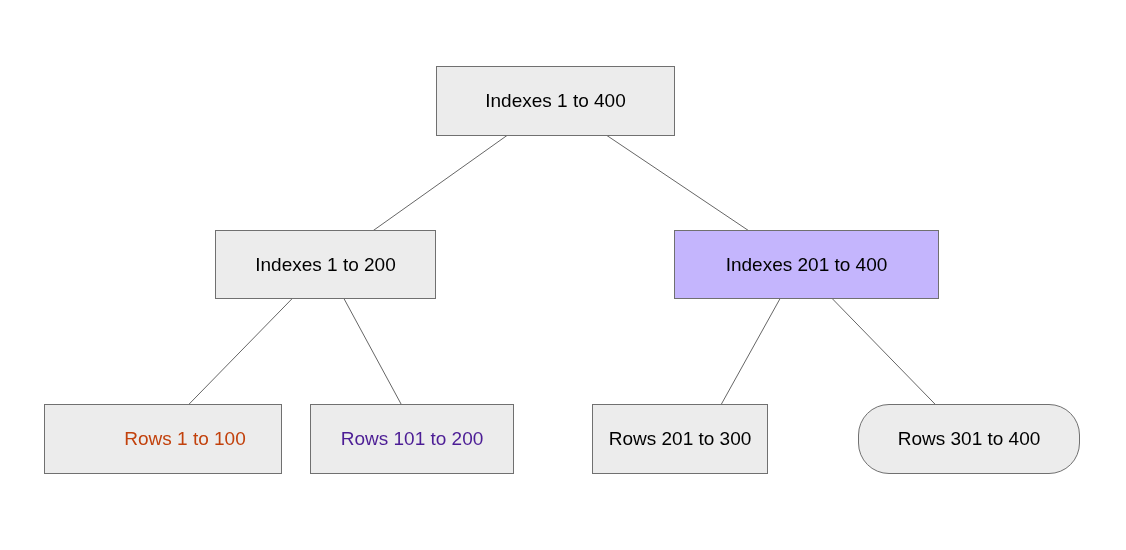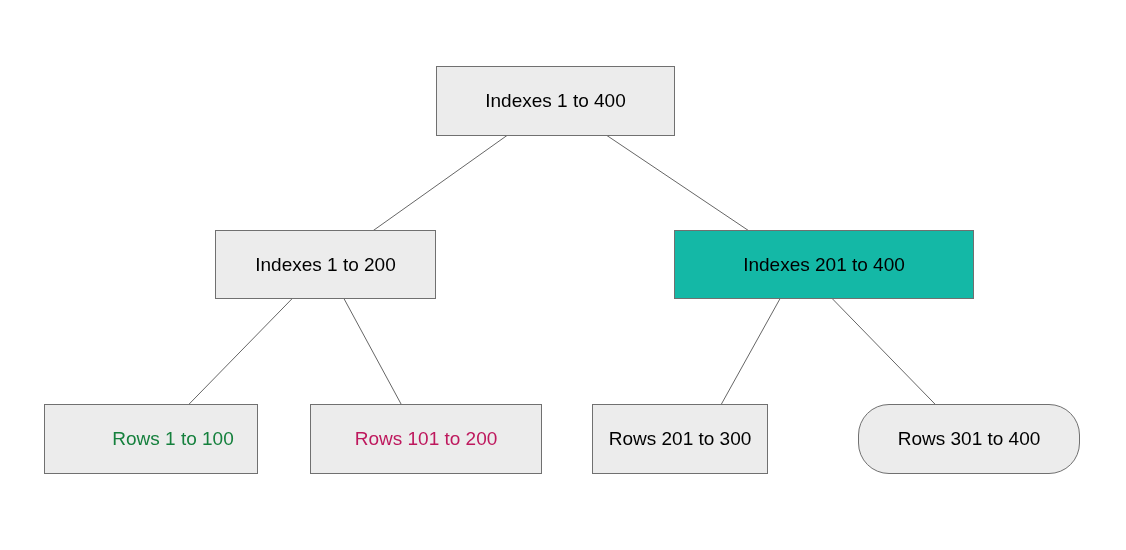--- a/index.html
+++ b/index.html
@@ -52,23 +52,23 @@
       <line x1="325.5" y1="264.5" x2="155" y2="439" stroke="#666666"></line>
       <line x1="325.5" y1="264.5" x2="420" y2="439" stroke="#666666"></line>
       <line x1="799" y1="264.5" x2="702" y2="439" stroke="#666666"></line>
       <line x1="799" y1="264.5" x2="969" y2="439" stroke="#666666"></line>
     </svg>
 
   <div class="tree-node" style="left: 436px; top: 66px; width: 239px; height: 70px; background: rgb(236, 236, 236); border-color: rgb(112, 112, 112); color: rgb(0, 0, 0);">Indexes 1 to 400</div>
 
   <div class="tree-node" style="left: 215px; top: 230px; width: 221px; height: 69px; background: rgb(236, 236, 236); border-color: rgb(112, 112, 112); color: rgb(0, 0, 0);">Indexes 1 to 200</div>
 
-  <div class="tree-node" style="left: 674px; top: 230px; width: 300px; height: 69px; background: #14b8a6; border-color: rgb(112, 112, 112); color: rgb(0, 0, 0);">Indexes 201 to 400</div>
+  <div class="tree-node" style="left: 674px; top: 230px; width: 265px; height: 69px; background: #c4b5fd; border-color: rgb(112, 112, 112); color: rgb(0, 0, 0);">Indexes 201 to 400</div>
 
-  <div class="tree-node" style="left: 44px; top: 404px; width: 214px; height: 70px; background: rgb(236, 236, 236); border-color: rgb(112, 112, 112); color: #15803d; padding-left: 44px;">Rows 1 to 100</div>
+  <div class="tree-node" style="left: 44px; top: 404px; width: 238px; height: 70px; background: rgb(236, 236, 236); border-color: rgb(112, 112, 112); color: #c2410c; padding-left: 44px;">Rows 1 to 100</div>
 
-  <div class="tree-node" style="left: 310px; top: 404px; width: 232px; height: 70px; background: rgb(236, 236, 236); border-color: rgb(112, 112, 112); color: #be185d;">Rows 101 to 200</div>
+  <div class="tree-node" style="left: 310px; top: 404px; width: 204px; height: 70px; background: rgb(236, 236, 236); border-color: rgb(112, 112, 112); color: #4c1d95;">Rows 101 to 200</div>
 
   <div class="tree-node" style="left: 592px; top: 404px; width: 176px; height: 70px; background: rgb(236, 236, 236); border-color: rgb(112, 112, 112); color: rgb(0, 0, 0);">Rows 201 to 300</div>
 
   <div class="tree-node" style="left: 858px; top: 404px; width: 222px; height: 70px; background: rgb(236, 236, 236); border-color: rgb(112, 112, 112); color: rgb(0, 0, 0); border-radius: 31px;">Rows 301 to 400</div>
 
 </div>
 
 </body></html>

